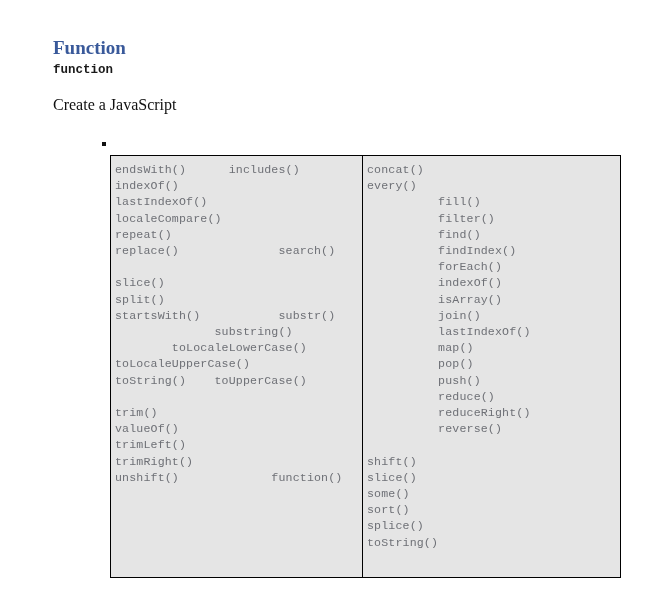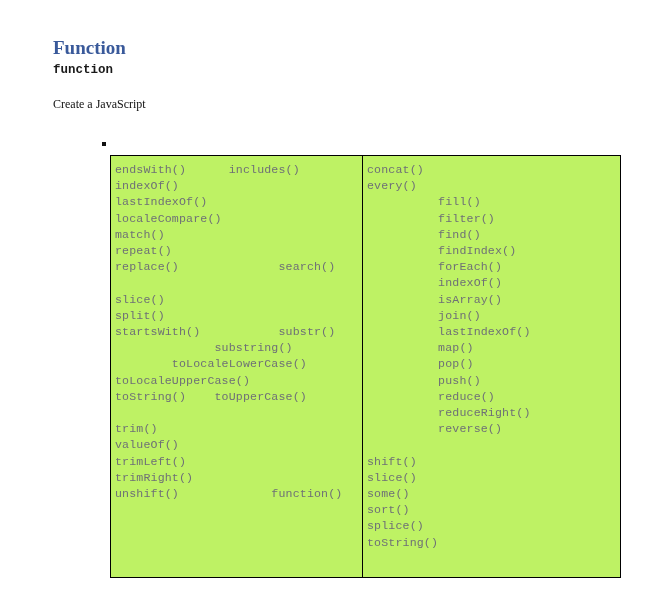--- a/index.html
+++ b/index.html
@@ -46,21 +46,21 @@
     line-height: 15px;
     color: #1a1a1a;
     white-space: pre;
   }
 
   .intro-text {
     position: absolute;
     left: 53px;
     top: 96px;
     font-family: "Liberation Serif", serif;
-    font-size: 12px;
+    font-size: 16px;
     line-height: 17px;
     color: #101010;
     white-space: pre;
   }
 
   .bullet-marker {
     position: absolute;
     left: 102px;
     top: 142px;
     width: 4px;
@@ -70,21 +70,21 @@
 
   .methods-table {
     position: absolute;
     left: 110px;
     top: 155px;
     width: 511px;
     height: 423px;
     border: 1px solid #000000;
     box-sizing: border-box;
     display: flex;
-    background: #bef264;
+    background: #e5e5e5;
   }
 
   .methods-col {
     box-sizing: border-box;
     padding: 6px 4px 6px 4px;
     overflow: hidden;
   }
 
   .methods-col.left {
     width: 253px;
@@ -120,21 +120,20 @@
   <div class="intro-text">Create a JavaScript</div>
 
   <span class="bullet-marker"></span>
 
   <div class="methods-table">
     <div class="methods-col left" id="col-left">
         <div class="method-line">endsWith()      includes()</div>
         <div class="method-line">indexOf()</div>
         <div class="method-line">lastIndexOf()</div>
         <div class="method-line">localeCompare()</div>
-        <div class="method-line">match()</div>
         <div class="method-line">repeat()</div>
         <div class="method-line">replace()              search()</div>
         <div class="method-line blank"> </div>
         <div class="method-line">slice()</div>
         <div class="method-line">split()</div>
         <div class="method-line">startsWith()           substr()</div>
         <div class="method-line">              substring()</div>
         <div class="method-line">        toLocaleLowerCase()</div>
         <div class="method-line">toLocaleUpperCase()</div>
         <div class="method-line">toString()    toUpperCase()</div>

